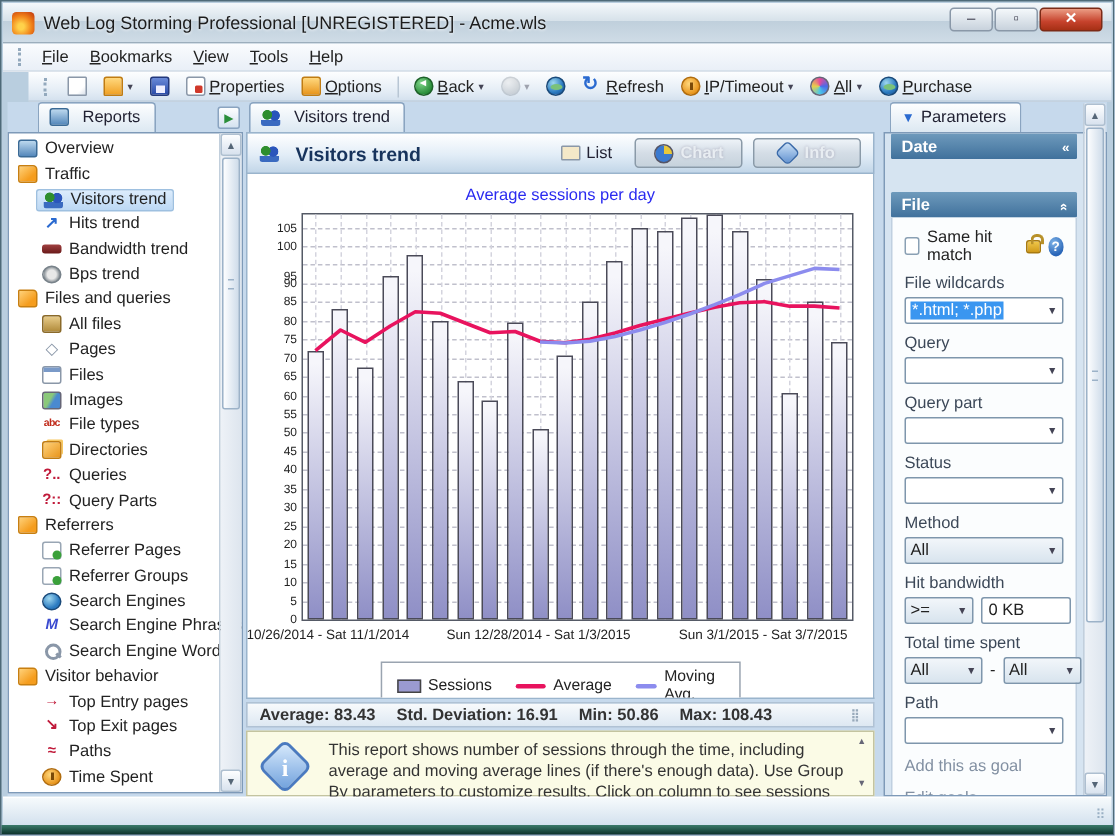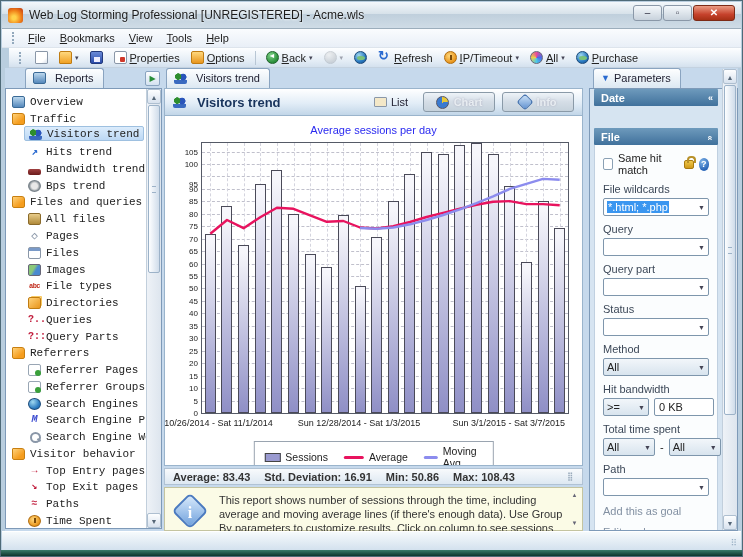--- a/index.html
+++ b/index.html
@@ -26,21 +26,21 @@
     color:#fff; border-color:#7c2a16; font-weight:bold; }
 
   
   .menubar { position:absolute; top:28px; left:1px; right:1px; height:19px;
     background:linear-gradient(#fafcfe,#e9eff7); border-bottom:1px solid #dde4ec;
     display:flex; align-items:center; padding-left:10px; }
   .bar-grip { align-self:center; height:12px; border-left:2px dotted #93a9bd; margin-right:7px; }
   .menu-item { display:inline-block; padding:2px 7px; }
   .menu-item::first-letter { text-decoration:underline; }
 
-  .toolbar { position:absolute; top:47px; left:8px; right:1px; height:20px;
+  .toolbar { position:absolute; top:47px; left:18px; right:1px; height:20px;
     background:linear-gradient(#fdfeff,#e3ecf5 70%,#d4e1ee); border-bottom:1px solid #c4d2e0;
     display:flex; align-items:center; gap:3px; padding-left:10px; }
   .tbtn { display:flex; align-items:center; gap:3px; padding:1px 4px; border-radius:2px; }
   .tbtn .lbl { display:inline-block; }
   .tbtn .lbl::first-letter { text-decoration:underline; }
   .caret { font-size:7px; color:#445; }
   .tsep { width:1px; height:14px; background:#b8c6d4; margin:0 3px; }
   .ticon { width:13px; height:13px; display:inline-block; border-radius:2px; position:relative; }
   .i-new { background:linear-gradient(135deg,#ffffff 70%,#d8e0ea); border:1px solid #8a97a8; border-radius:1px; }
   .i-open { background:linear-gradient(#ffd87e,#f0a125); border:1px solid #c07c12; border-radius:2px 2px 1px 1px; }
@@ -68,21 +68,21 @@
     border-radius:3px 3px 0 0; color:#223; }
 
   
   #reports-panel { position:absolute; left:0; top:0; bottom:0; width:157px; }
   #reports-panel .tree { position:absolute; top:20px; left:0; right:0; bottom:2px;
     background:#fff; border:1px solid #7e9ab8; overflow:hidden; padding:3px 16px 0 2px; }
   .mini-btn { position:absolute; right:2px; top:3px; width:15px; height:15px; border:1px solid #8aa4c0;
     border-radius:2px; background:linear-gradient(#fdfeff,#d4e2f0); font-size:8px; color:#2a8e3a;
     text-align:center; line-height:13px; }
   .tree-item { height:16.77px; display:flex; align-items:center; }
-  .tree-item .inner { display:flex; align-items:flex-end; padding:0 4px; height:15px; border-radius:2px;font-family:Liberation Mono, monospace; }
+  .tree-item .inner { display:flex; align-items:flex-start; padding:0 4px; height:15px; border-radius:2px; }
   .tree-item.lvl1 .inner { margin-left:16px; }
   .tree-item.selected .inner { background:linear-gradient(#dcecfc,#bcd8f4); border:1px solid #9ec0e0; }
   .tree-item .label { white-space:nowrap; }
   .ti { width:13px; height:12px; display:inline-block; margin-right:5px; position:relative; flex:none;
         font-size:8px; line-height:12px; text-align:center; border-radius:2px; }
   .ti-folder { background:linear-gradient(140deg,#ffd27a,#f59d1e 70%); border:1px solid #c87f10; border-radius:1px 3px 2px 2px; }
   .ti-overview { background:linear-gradient(#bcd8ee,#5588bb); border:1px solid #3a6a96; }
   .ti-visitors { background:radial-gradient(circle at 32% 38%, #2e8e2e 26%, rgba(0,0,0,0) 30%),
                  radial-gradient(circle at 70% 42%, #2a55bb 28%, rgba(0,0,0,0) 32%),
                  linear-gradient(to top, #3a6ac0 35%, rgba(0,0,0,0) 35%); }

